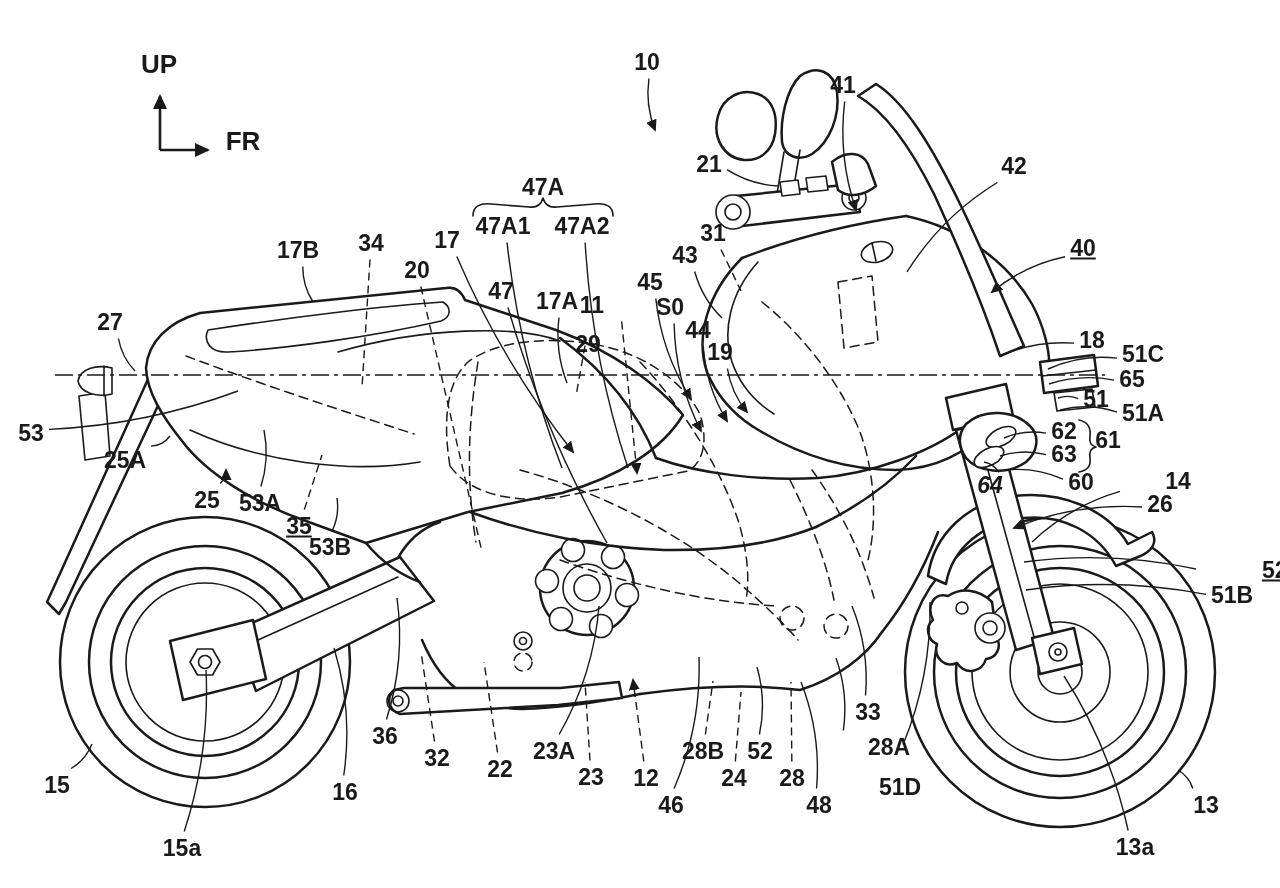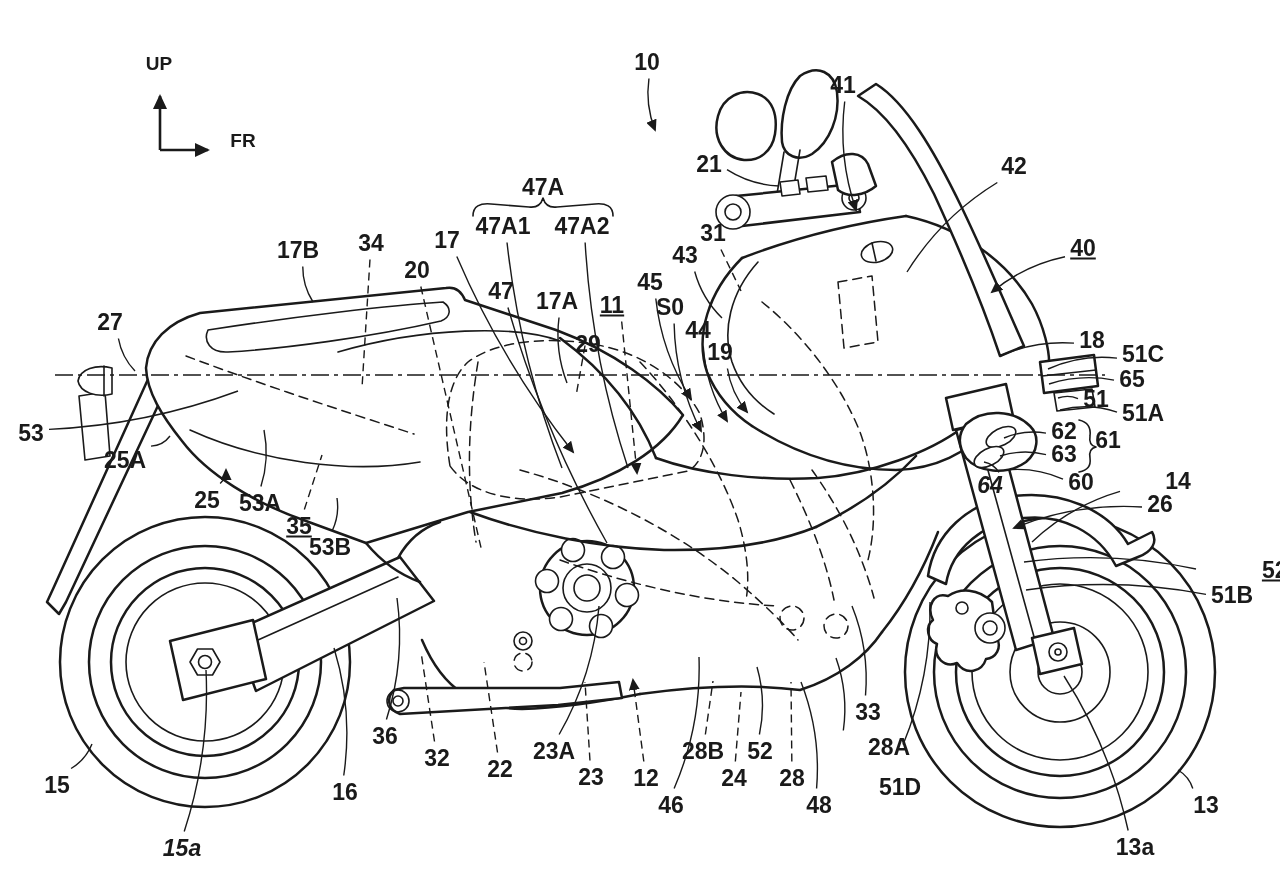--- a/index.html
+++ b/index.html
@@ -18,21 +18,21 @@
   .d  {fill:none; stroke:currentColor; stroke-width:1.5; stroke-dasharray:9 6; stroke-linejoin:round; stroke-linecap:round;}
   .dd {fill:none; stroke:currentColor; stroke-width:1.4; stroke-dasharray:18 5 4 5;}
   .ax {fill:none; stroke:currentColor; stroke-width:2.6;}
   .ref-label{
     position:absolute; transform:translate(-50%,-50%);
     font-size:23px; font-weight:600; letter-spacing:0; white-space:nowrap;
     color:var(--line-color); user-select:none;
   }
   .axis-label{
     position:absolute; transform:translate(-50%,-50%);
-    font-size:19px; font-weight:600; color:var(--line-color); white-space:nowrap;
+    font-size:26px; font-weight:600; color:var(--line-color); white-space:nowrap;
   }
 </style>
 </head>
 <body>
 
 <div class="stage">
 
   <svg id="artwork" width="1280" height="888" viewBox="0 0 1280 888" aria-hidden="true">
     <defs>
       <marker id="axis-arrow" markerWidth="16" markerHeight="14" refX="13" refY="7" orient="auto" markerUnits="userSpaceOnUse">
@@ -281,21 +281,21 @@
       <div class="ref-label" style="left: 543px; top: 187px;">47A</div>
       <div class="ref-label" style="left: 503px; top: 226px;">47A1</div>
       <div class="ref-label" style="left: 582px; top: 226px;">47A2</div>
       <div class="ref-label" style="left: 298px; top: 250px;">17B</div>
       <div class="ref-label" style="left: 371px; top: 243px;">34</div>
       <div class="ref-label" style="left: 447px; top: 240px;">17</div>
       <div class="ref-label" style="left: 417px; top: 270px;">20</div>
       <div class="ref-label" style="left: 501px; top: 291px;">47</div>
       <div class="ref-label" style="left: 557px; top: 301px;">17A</div>
       <div class="ref-label" style="left: 588px; top: 332px; margin-top: 12px;">29</div>
-      <div class="ref-label" style="left: 612px; top: 305px; text-decoration: underline;">11</div>
+      <div class="ref-label" style="left: 592px; top: 305px;">11</div>
       <div class="ref-label" style="left: 650px; top: 282px;">45</div>
       <div class="ref-label" style="left: 670px; top: 307px;">S0</div>
       <div class="ref-label" style="left: 685px; top: 255px;">43</div>
       <div class="ref-label" style="left: 713px; top: 233px;">31</div>
       <div class="ref-label" style="left: 698px; top: 330px;">44</div>
       <div class="ref-label" style="left: 720px; top: 352px;">19</div>
       <div class="ref-label" style="left: 1092px; top: 340px;">18</div>
       <div class="ref-label" style="left: 1143px; top: 354px;">51C</div>
       <div class="ref-label" style="left: 1132px; top: 379px;">65</div>
       <div class="ref-label" style="left: 1096px; top: 399px;">51</div>
@@ -326,20 +326,20 @@
       <div class="ref-label" style="left: 703px; top: 751px;">28B</div>
       <div class="ref-label" style="left: 734px; top: 778px;">24</div>
       <div class="ref-label" style="left: 760px; top: 751px;">52</div>
       <div class="ref-label" style="left: 792px; top: 778px;">28</div>
       <div class="ref-label" style="left: 819px; top: 805px;">48</div>
       <div class="ref-label" style="left: 845px; top: 747px; margin-left: 44px;">28A</div>
       <div class="ref-label" style="left: 868px; top: 712px;">33</div>
       <div class="ref-label" style="left: 900px; top: 761px; margin-top: 26px;">51D</div>
       <div class="ref-label" style="left: 345px; top: 792px;">16</div>
       <div class="ref-label" style="left: 57px; top: 785px;">15</div>
-      <div class="ref-label" style="left: 182px; top: 848px; font-style: italic;">15a</div>
+      <div class="ref-label" style="left: 182px; top: 848px;">15a</div>
       <div class="ref-label" style="left: 1206px; top: 805px;">13</div>
       <div class="ref-label" style="left: 1135px; top: 847px;">13a</div>
     </div>
 
   <div class="axis-label" style="left:159px; top:64px;">UP</div>
   <div class="axis-label" style="left:243px; top:141px;">FR</div>
 </div>
 
 </body></html>

